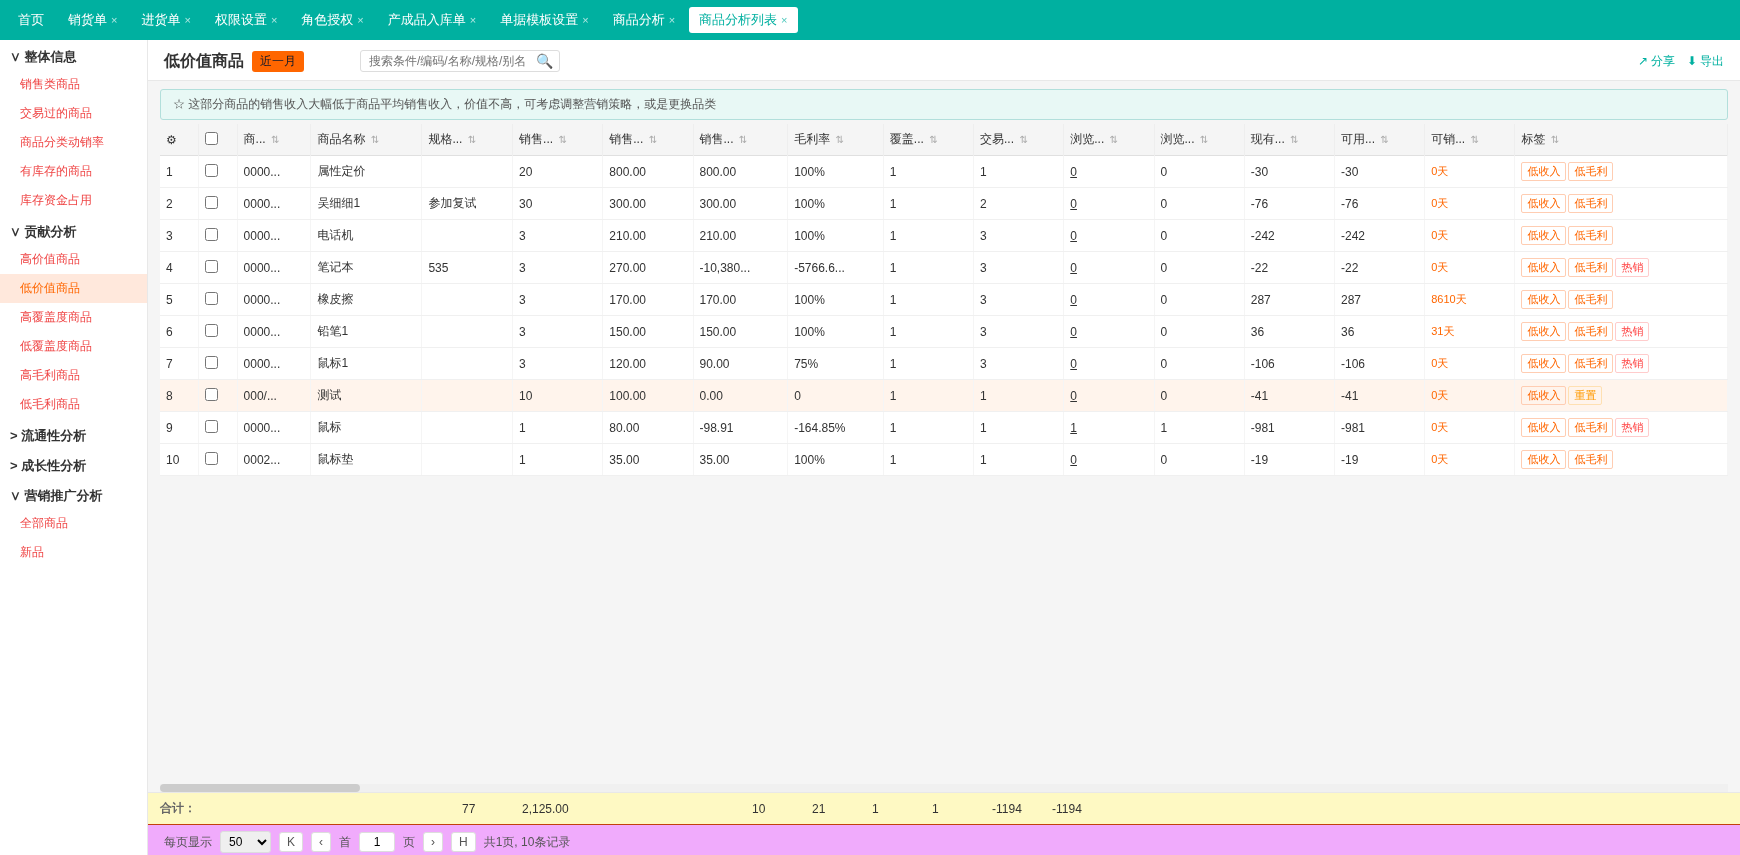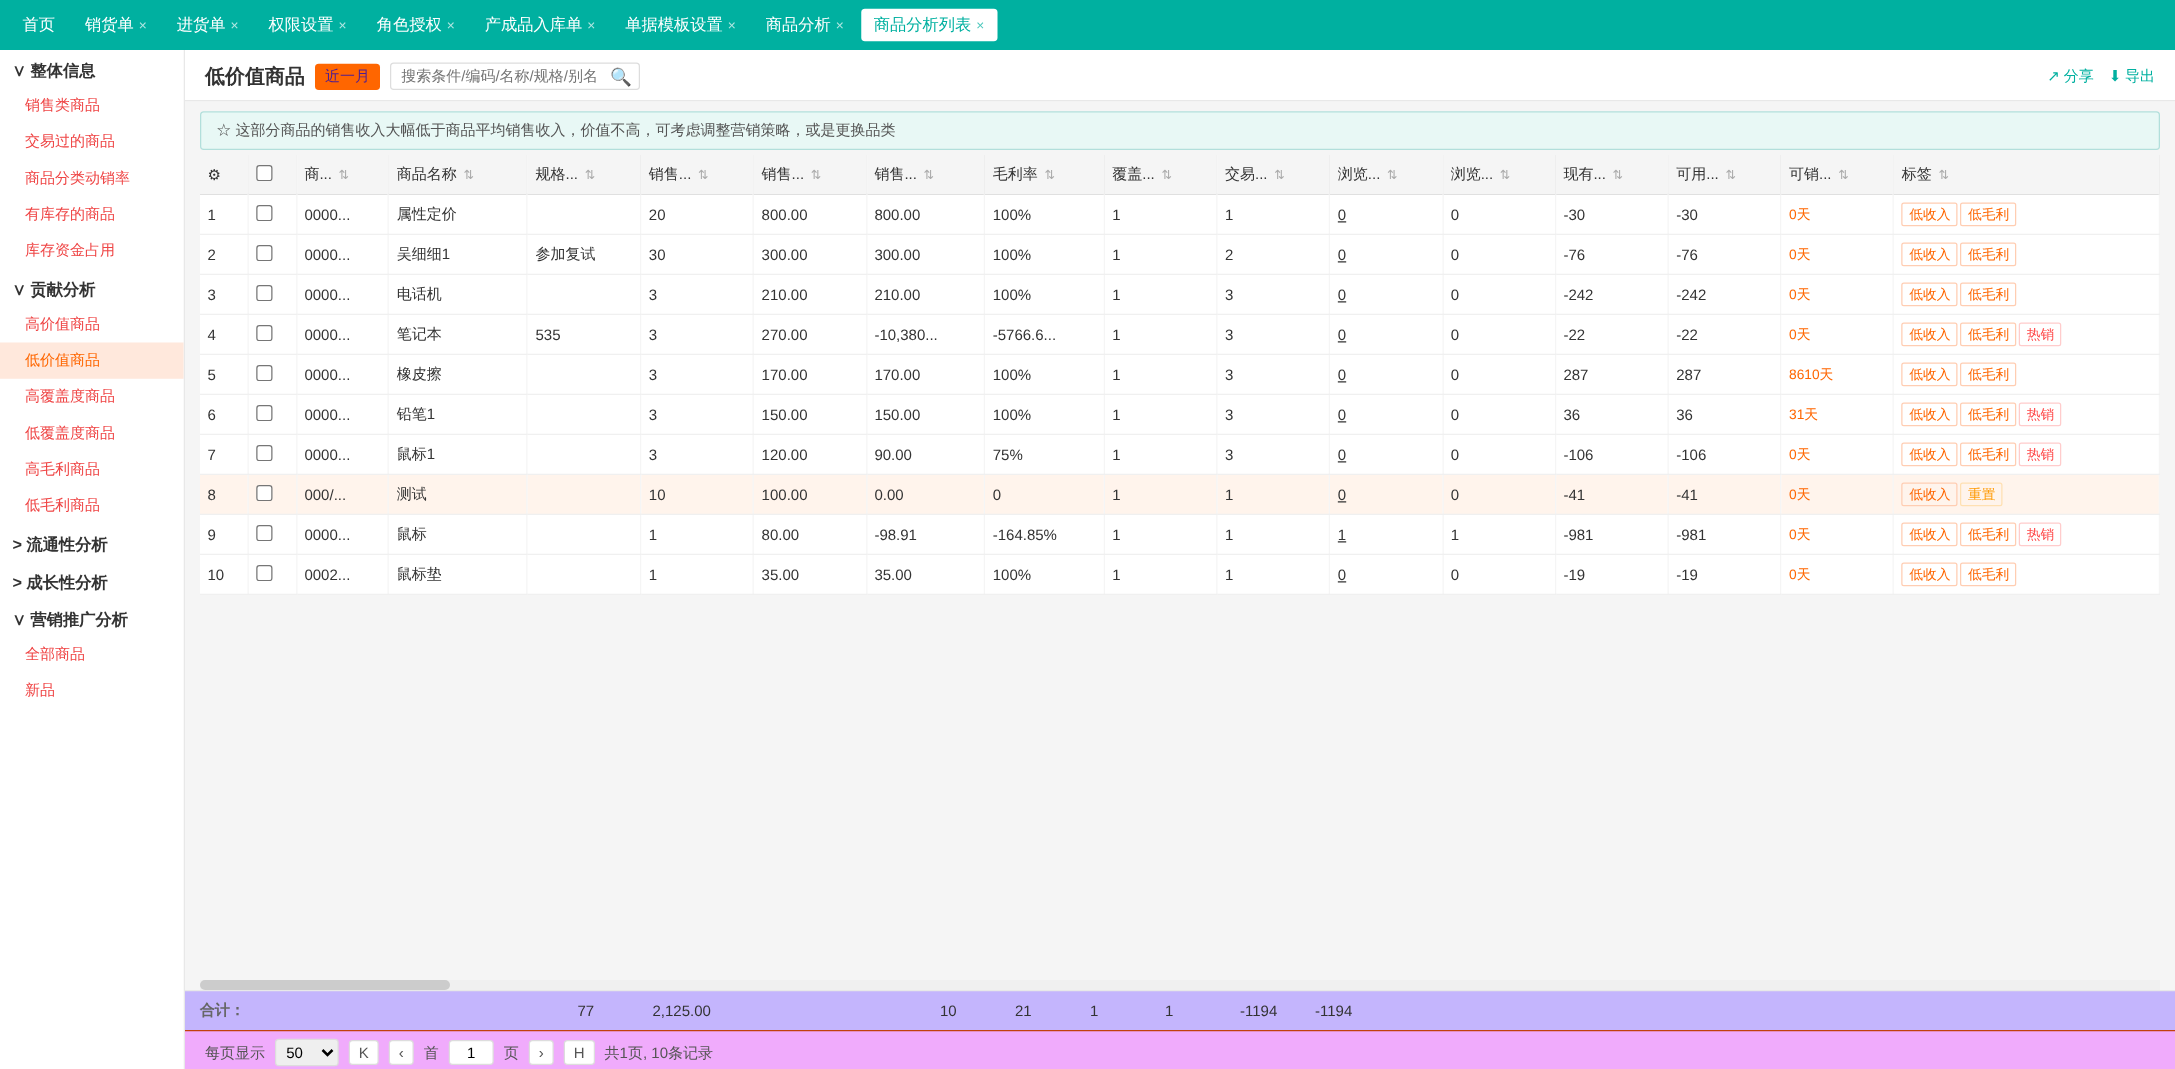--- a/index.html
+++ b/index.html
@@ -80,39 +80,40 @@
       align-items: center;
       gap: 8px;
     }
     .page-title {
       font-size: 16px;
       font-weight: bold;
       color: #333;
     }
     .tag-btn {
       background: #ff6600;
-      color: #4c1d95;
+      color: #0f172a;
       border: none;
       border-radius: 3px;
       padding: 2px 8px;
       font-size: 12px;
       cursor: pointer;
     }
     .search-box {
       border: 1px solid #ddd;
       border-radius: 3px;
       padding: 3px 28px 3px 8px;
       outline: none;
       width: 200px;
       font-size: 12px;
       color: #999;
     }
     .search-wrap {
       position: relative;
       display: inline-block;
+      margin-left: 48px;
     }
     .search-icon-btn {
       position: absolute;
       right: 6px;
       top: 50%;
       transform: translateY(-50%);
       color: #f90;
       cursor: pointer;
       font-size: 14px;
     }
@@ -183,21 +184,21 @@
     tr.highlight td { background: #fff4ec; }
     .tag { display: inline-block; padding: 1px 5px; border-radius: 2px; font-size: 11px; margin-right: 2px; }
     .tag-red { color: #ff6600; border: 1px solid #ffcdb2; }
     .tag-orange { color: #ff9900; border: 1px solid #ffe0b2; }
     .tag-hot { color: #ff4444; border: 1px solid #ffcccc; }
     .link-underline { text-decoration: underline; color: #333; cursor: pointer; }
     .day-badge { color: #ff6600; font-size: 11px; }
 
     
     .footer-bar {
-      background: #c4b5fd;
+      background: #fef9c3;
       border-top: 1px solid #e8e8e8;
       padding: 7px 12px;
       display: flex;
       align-items: center;
       font-size: 12px;
       color: #333;
     }
     .footer-label { color: #666; margin-right: 20px; font-weight: bold; }
     .footer-values {
       display: flex;

